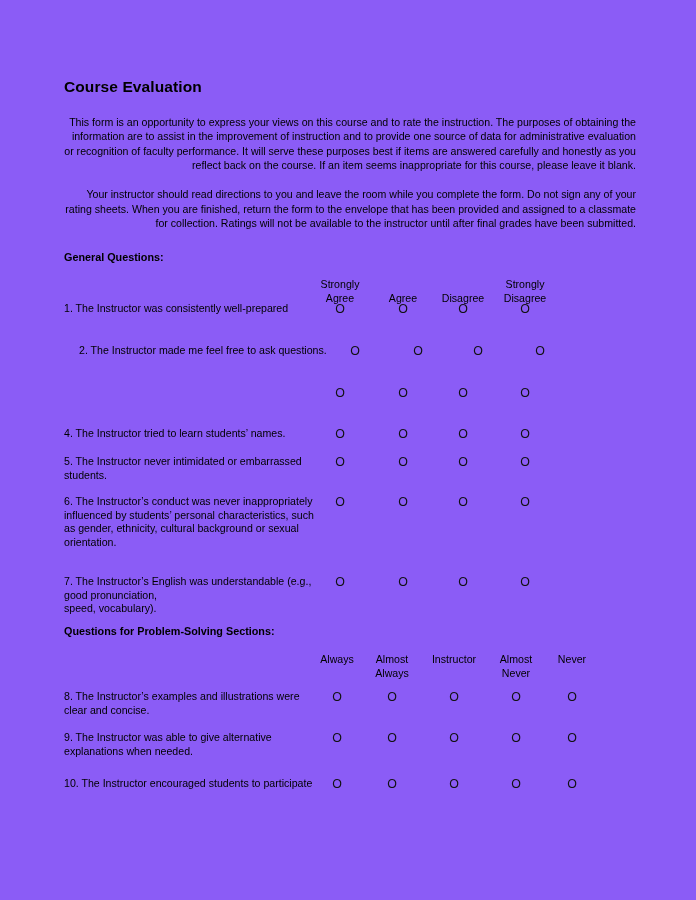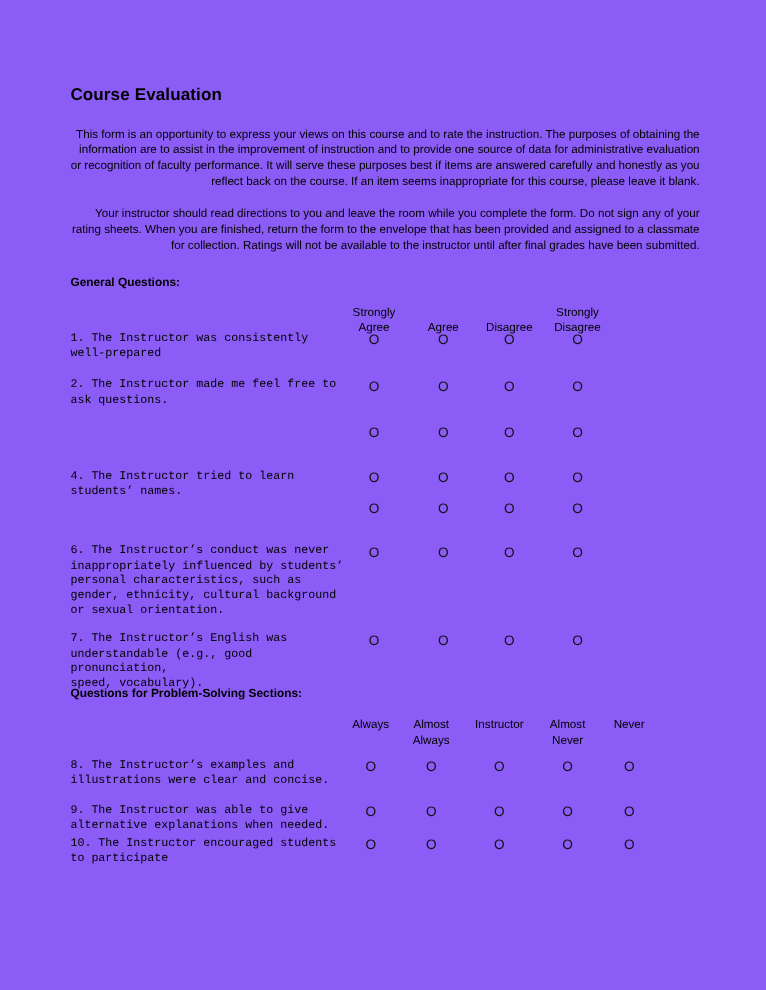--- a/index.html
+++ b/index.html
@@ -78,21 +78,20 @@
     position: relative;
     width: 580px;
   }
   .q-text {
     font-size: 10.6px;
     line-height: 13.6px;
     width: 250px;
     position: absolute;
     left: 0;
     top: 0;
-    font-family: Liberation Mono, monospace;
   }
   .opt {
     position: absolute;
     font-size: 12.4px;
     line-height: 13px;
     top: 1px;
     text-align: center;
     width: 14px;
     margin-left: -7px;
     color: #111111;
@@ -131,41 +130,42 @@
             <span class="l2">Disagree</span>
           </div>
         </div>
         <div class="q-row" style="height: 42px; margin-top: 0px; position: absolute; left: 0px; top: 52px; width: 580px;">
           <div class="q-text">1. The Instructor was consistently well-prepared</div>
           <div class="opt" style="left: 276px;">O</div>
           <div class="opt" style="left: 339px;">O</div>
           <div class="opt" style="left: 399px;">O</div>
           <div class="opt" style="left: 461px;">O</div>
         </div>
-        <div class="q-row" style="height: 42px; margin-top: 0px; position: absolute; left: 0px; top: 94px; width: 580px;">
+        <div class="q-row" style="height: 42px; margin-top: 0px; position: absolute; left: 15px; top: 94px; width: 580px;">
           <div class="q-text">2. The Instructor made me feel free to ask questions.</div>
           <div class="opt" style="left: 276px;">O</div>
           <div class="opt" style="left: 339px;">O</div>
           <div class="opt" style="left: 399px;">O</div>
           <div class="opt" style="left: 461px;">O</div>
         </div>
         <div class="q-row" style="height: 42px; margin-top: 0px; position: absolute; left: 0px; top: 136px; width: 580px;">
           <div class="opt" style="left: 276px;">O</div>
           <div class="opt" style="left: 339px;">O</div>
           <div class="opt" style="left: 399px;">O</div>
           <div class="opt" style="left: 461px;">O</div>
         </div>
         <div class="q-row" style="height: 28px; margin-top: 0px; position: absolute; left: 0px; top: 177px; width: 580px;">
           <div class="q-text">4. The Instructor tried to learn students’ names.</div>
           <div class="opt" style="left: 276px;">O</div>
           <div class="opt" style="left: 339px;">O</div>
           <div class="opt" style="left: 399px;">O</div>
           <div class="opt" style="left: 461px;">O</div>
         </div>
         <div class="q-row" style="height: 42px; margin-top: 0px; position: absolute; left: 0px; top: 205px; width: 580px;">
+          <div class="q-text">5. The Instructor never intimidated or embarrassed students.</div>
           <div class="opt" style="left: 276px;">O</div>
           <div class="opt" style="left: 339px;">O</div>
           <div class="opt" style="left: 399px;">O</div>
           <div class="opt" style="left: 461px;">O</div>
         </div>
         <div class="q-row" style="height: 82px; margin-top: 0px; position: absolute; left: 0px; top: 245px; width: 580px;">
           <div class="q-text">6. The Instructor’s conduct was never inappropriately influenced by students’ personal characteristics, such as gender, ethnicity, cultural background or sexual orientation.</div>
           <div class="opt" style="left: 276px;">O</div>
           <div class="opt" style="left: 339px;">O</div>
           <div class="opt" style="left: 399px;">O</div>
@@ -209,21 +209,21 @@
           <div class="opt" style="left: 508px;">O</div>
         </div>
         <div class="q-row" style="height: 42px; margin-top: 0px; position: absolute; left: 0px; top: 106px; width: 580px;">
           <div class="q-text">9. The Instructor was able to give alternative explanations when needed.</div>
           <div class="opt" style="left: 273px;">O</div>
           <div class="opt" style="left: 328px;">O</div>
           <div class="opt" style="left: 390px;">O</div>
           <div class="opt" style="left: 452px;">O</div>
           <div class="opt" style="left: 508px;">O</div>
         </div>
-        <div class="q-row" style="height: 42px; margin-top: 0px; position: absolute; left: 0px; top: 136px; width: 580px;">
+        <div class="q-row" style="height: 42px; margin-top: 0px; position: absolute; left: 0px; top: 152px; width: 580px;">
           <div class="q-text">10. The Instructor encouraged students to participate</div>
           <div class="opt" style="left: 273px;">O</div>
           <div class="opt" style="left: 328px;">O</div>
           <div class="opt" style="left: 390px;">O</div>
           <div class="opt" style="left: 452px;">O</div>
           <div class="opt" style="left: 508px;">O</div>
         </div>
       </div>
     </div>
 

